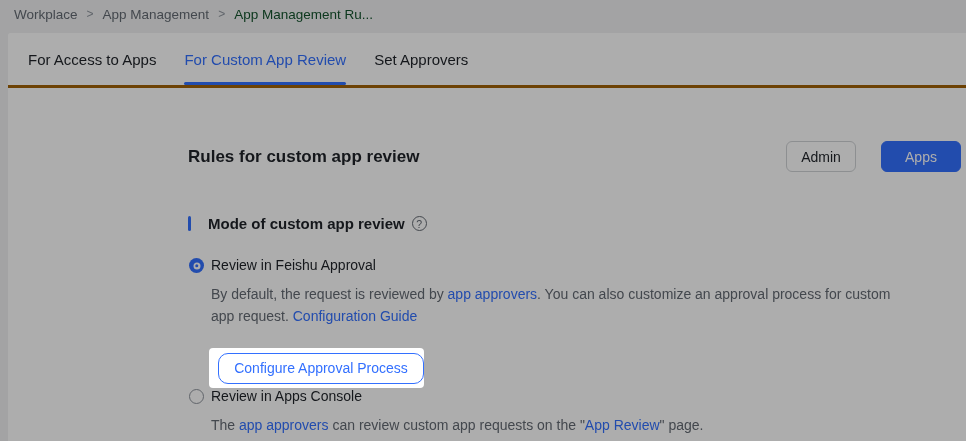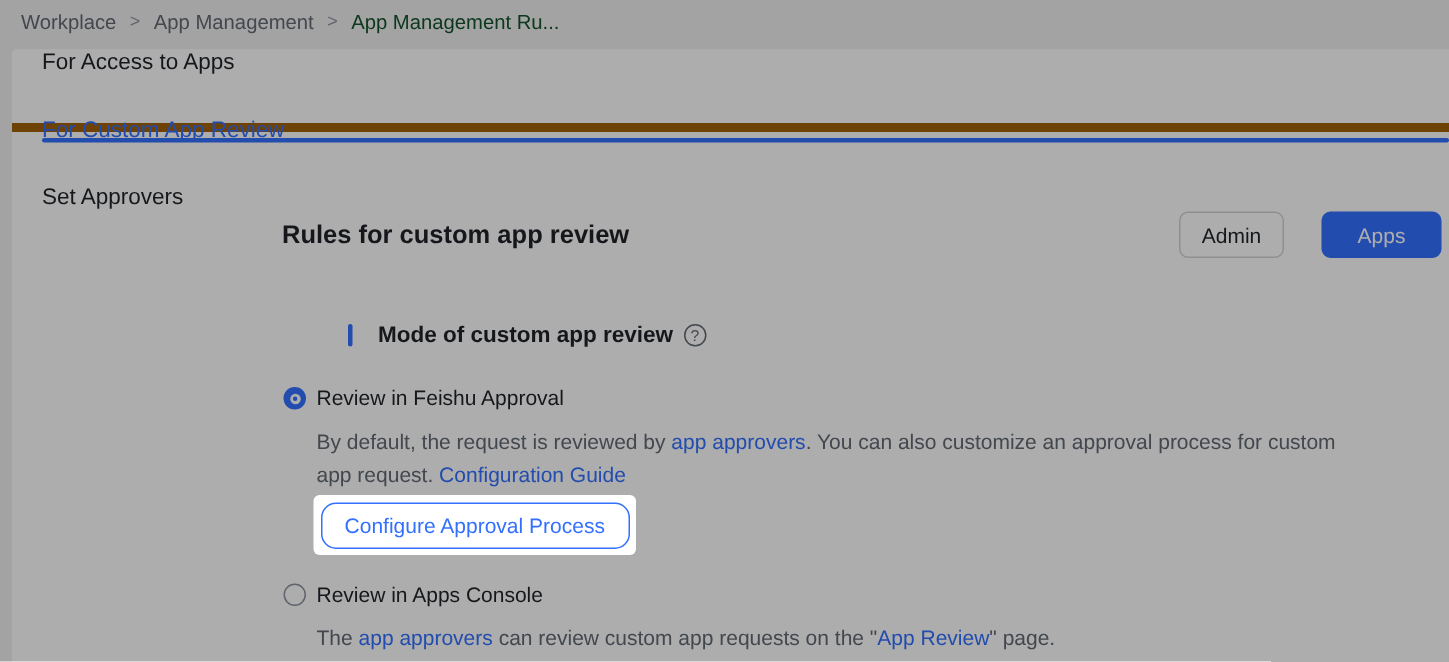--- a/index.html
+++ b/index.html
@@ -24,22 +24,22 @@
   
   .card {
     position: absolute; left: 8px; top: 33px; right: 0; bottom: 0;
     background: #ffffff; border-top-left-radius: 3px;
   }
   
   .tabbar {
     position: absolute; left: 8px; top: 33px; right: 0; height: 55px;
     display: flex; align-items: stretch;
     padding-left: 20px; gap: 28px;
-    border-bottom: 6px solid #a16207;
-    background: #ffffff; border-top-left-radius: 3px; flex-direction: column;
+    border-bottom: 3px solid #a16207;
+    background: #ffffff; border-top-left-radius: 3px;
   }
   .tab {
     position: relative; display: flex; align-items: center;
     font-size: 15px; color: #1f2329; cursor: pointer; white-space: nowrap;
   }
   .tab.active { color: #3370ff; font-weight: 400; }
   .tab.active::after {
     content: ""; position: absolute; left: 0; right: 0; bottom: 0;
     height: 3px; background: #3370ff; border-radius: 2px;
   }
@@ -57,21 +57,21 @@
   .btn-cancel {
     left: 786px; width: 70px;
     background: #fff; border: 1px solid #d0d3d6; color: #1f2329;
   }
   .btn-save {
     left: 881px; width: 80px;
     background: #3370ff; border: 1px solid #3370ff; color: #ffffff;
   }
   .section-head {
     position: absolute; left: 188px; top: 215px;
-    display: flex; align-items: center; margin-left: 44px;
+    display: flex; align-items: center;
   }
   .section-bar {
     width: 3px; height: 15px; background: #3370ff; border-radius: 1.5px;
     margin-right: 17px;
   }
   .section-title { font-size: 15px; font-weight: 600; color: #1f2329; }
   .help-icon {
     margin-left: 7px;
     width: 15px; height: 15px; border: 1.2px solid #646a73; border-radius: 50%;
     display: inline-flex; align-items: center; justify-content: center;
@@ -102,23 +102,23 @@
     font-size: 14px; line-height: 22px; color: #646a73;
   }
   .link { color: #3370ff; text-decoration: none; cursor: pointer; }
   
   .overlay {
     position: absolute; inset: 0; background: rgba(0, 0, 0, 0.32);
     z-index: 10; pointer-events: none;
   }
   
   .highlight-box {
-    position: absolute; left: 209px; top: 330px; width: 215px; height: 40px;
+    position: absolute; left: 209px; top: 348px; width: 215px; height: 40px;
     background: #ffffff; border-radius: 4px; z-index: 20;
-    display: flex; align-items: center; justify-content: center;
+    display: flex; align-items: center; justify-content: flex-end;
   }
   .btn-configure {
     width: 206px; height: 31px;
     background: #ffffff; border: 1px solid #3370ff; border-radius: 10px;
     color: #3370ff; font-size: 14px;
     display: flex; align-items: center; justify-content: center;
     cursor: pointer; font-family: "Liberation Sans", sans-serif;
   }
 </style>
 </head>

